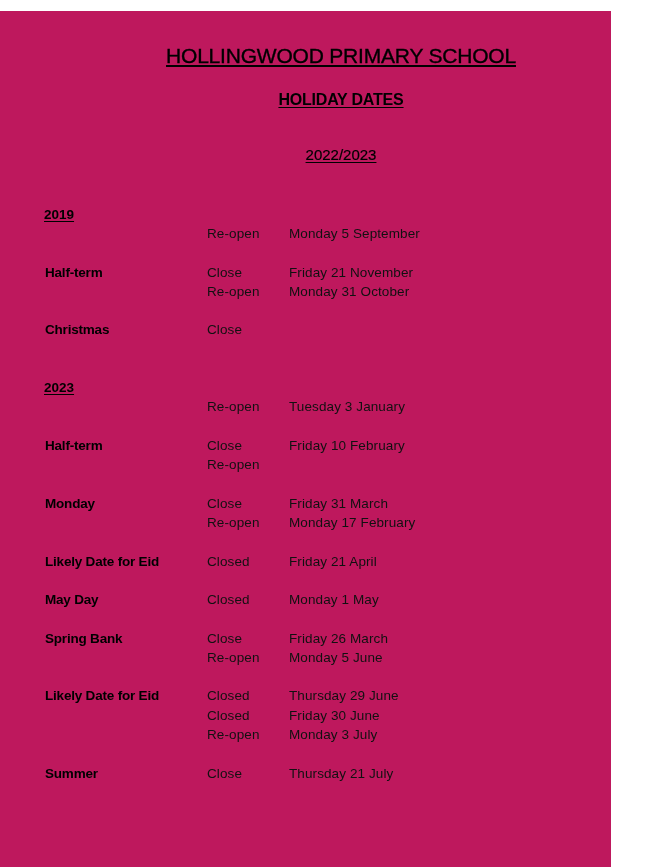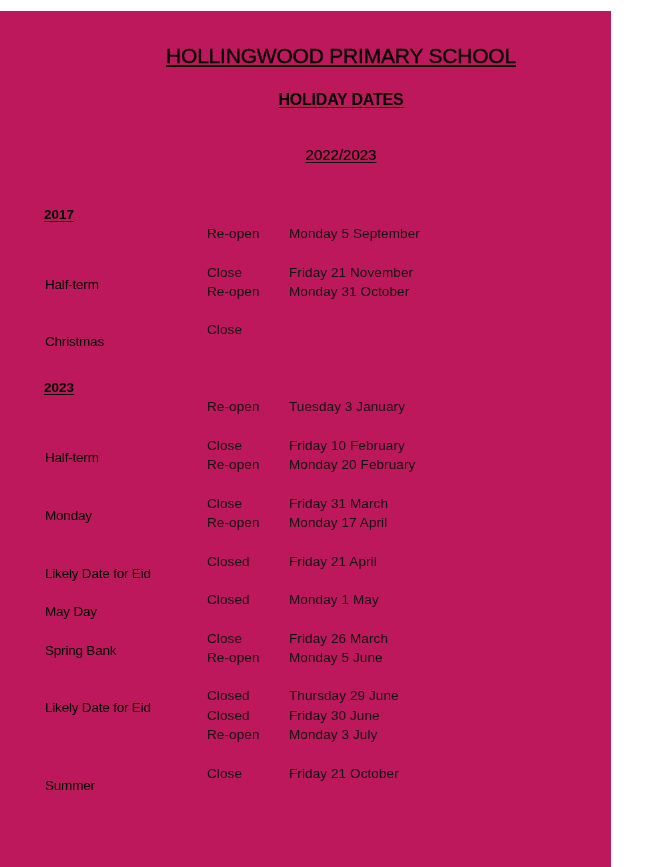--- a/index.html
+++ b/index.html
@@ -75,23 +75,22 @@
       left: 0;
       width: 650px;
       height: 19px;
       font-family: "Liberation Sans", sans-serif;
       font-size: 13.5px;
       line-height: 19px;
     }
     .row .label {
       position: absolute;
       left: 45px;
-      font-weight: normal;
+      font-weight: bold;
       letter-spacing: -0.2px;
-      margin-top: 12px;
     }
     .row .action {
       position: absolute;
       left: 207px;
       font-weight: normal;
       color: #111;
       letter-spacing: 0.1px;
     }
     .row .date {
       position: absolute;
@@ -103,21 +102,21 @@
   </style>
 </head>
 <body>
 
 <div class="page">
   <div class="title">HOLLINGWOOD PRIMARY SCHOOL</div>
   <div class="subtitle">HOLIDAY DATES</div>
   <div class="year-range">2022/2023</div>
 
   <div id="sections">
-      <div class="year-heading" style="top: 196px;">2017</div>
+      <div class="year-heading" style="top: 196px;">2019</div>
       <div class="row" style="top: 213px;">
         <span class="label"></span>
         <span class="action">Re-open</span>
         <span class="date">Monday 5 September</span>
       </div>
       <div class="row" style="top: 252px;">
         <span class="label">Half-term</span>
         <span class="action">Close</span>
         <span class="date">Friday 21 November</span>
       </div>
@@ -137,31 +136,30 @@
         <span class="date">Tuesday 3 January</span>
       </div>
       <div class="row" style="top: 425px;">
         <span class="label">Half-term</span>
         <span class="action">Close</span>
         <span class="date">Friday 10 February</span>
       </div>
       <div class="row" style="top: 444px;">
         <span class="label"></span>
         <span class="action">Re-open</span>
-        <span class="date">Monday 20 February</span>
       </div>
       <div class="row" style="top: 483px;">
         <span class="label">Monday</span>
         <span class="action">Close</span>
         <span class="date">Friday 31 March</span>
       </div>
       <div class="row" style="top: 502px;">
         <span class="label"></span>
         <span class="action">Re-open</span>
-        <span class="date">Monday 17 April</span>
+        <span class="date">Monday 17 February</span>
       </div>
       <div class="row" style="top: 541px;">
         <span class="label">Likely Date for Eid</span>
         <span class="action">Closed</span>
         <span class="date">Friday 21 April</span>
       </div>
       <div class="row" style="top: 579px;">
         <span class="label">May Day</span>
         <span class="action">Closed</span>
         <span class="date">Monday 1 May</span>
@@ -187,16 +185,16 @@
         <span class="date">Friday 30 June</span>
       </div>
       <div class="row" style="top: 714px;">
         <span class="label"></span>
         <span class="action">Re-open</span>
         <span class="date">Monday 3 July</span>
       </div>
       <div class="row" style="top: 753px;">
         <span class="label">Summer</span>
         <span class="action">Close</span>
-        <span class="date">Friday 21 October</span>
+        <span class="date">Thursday 21 July</span>
       </div>
     </div>
 </div>
 
 </body></html>

